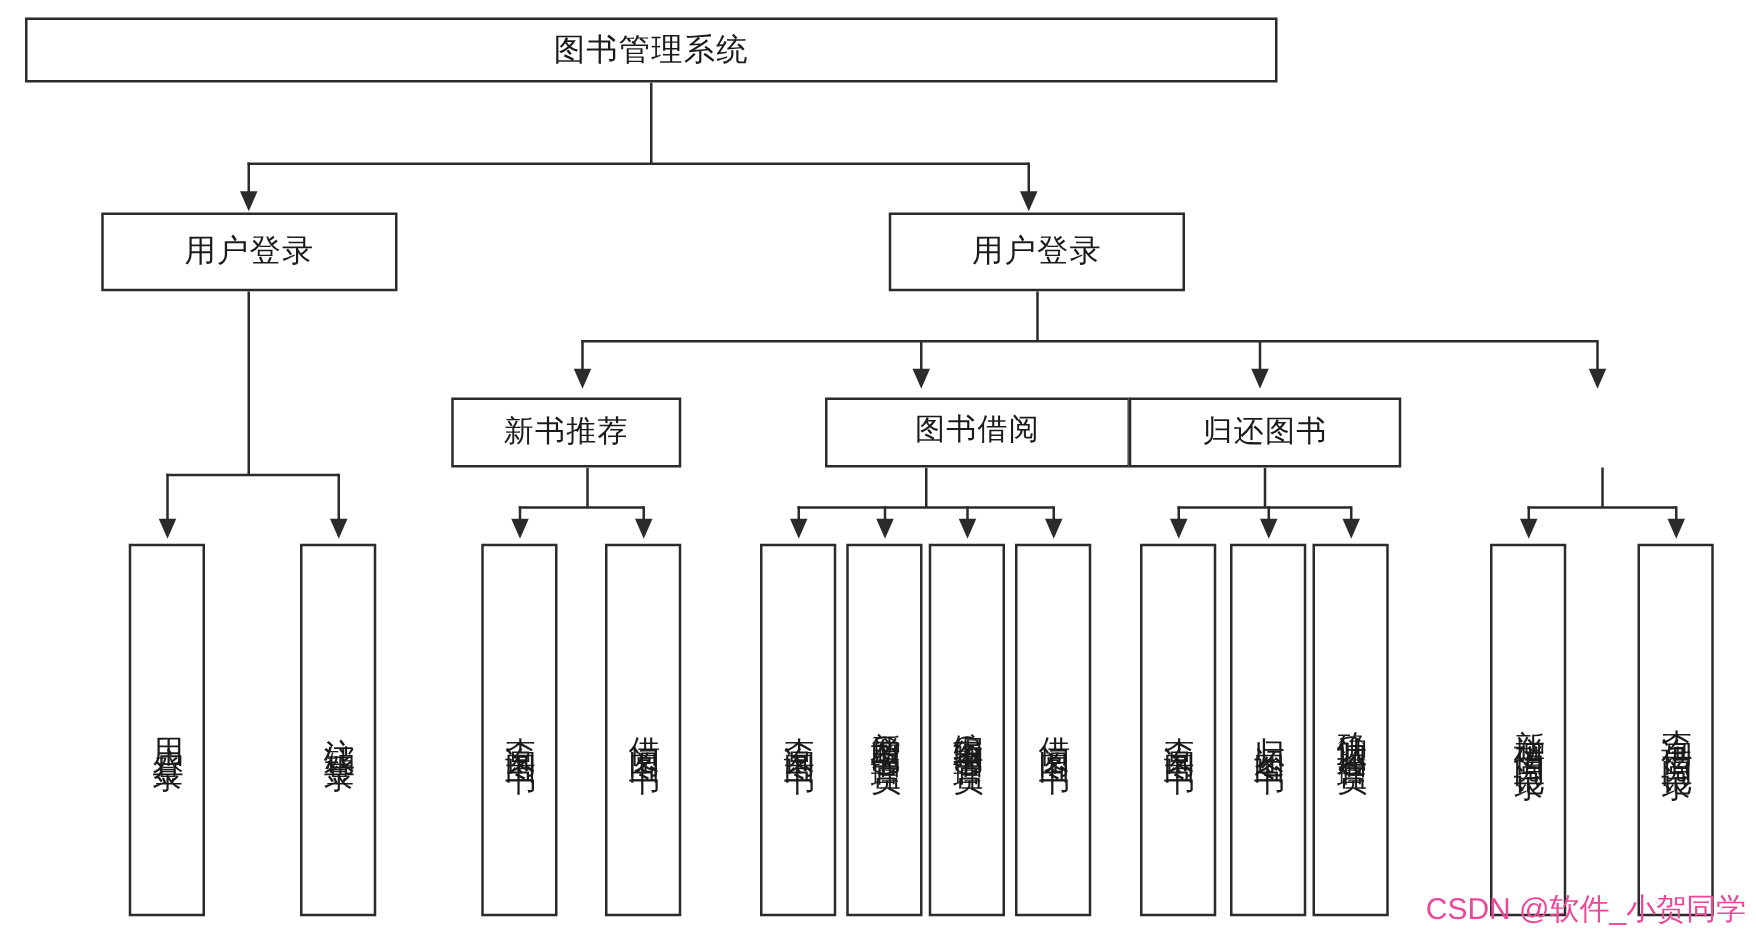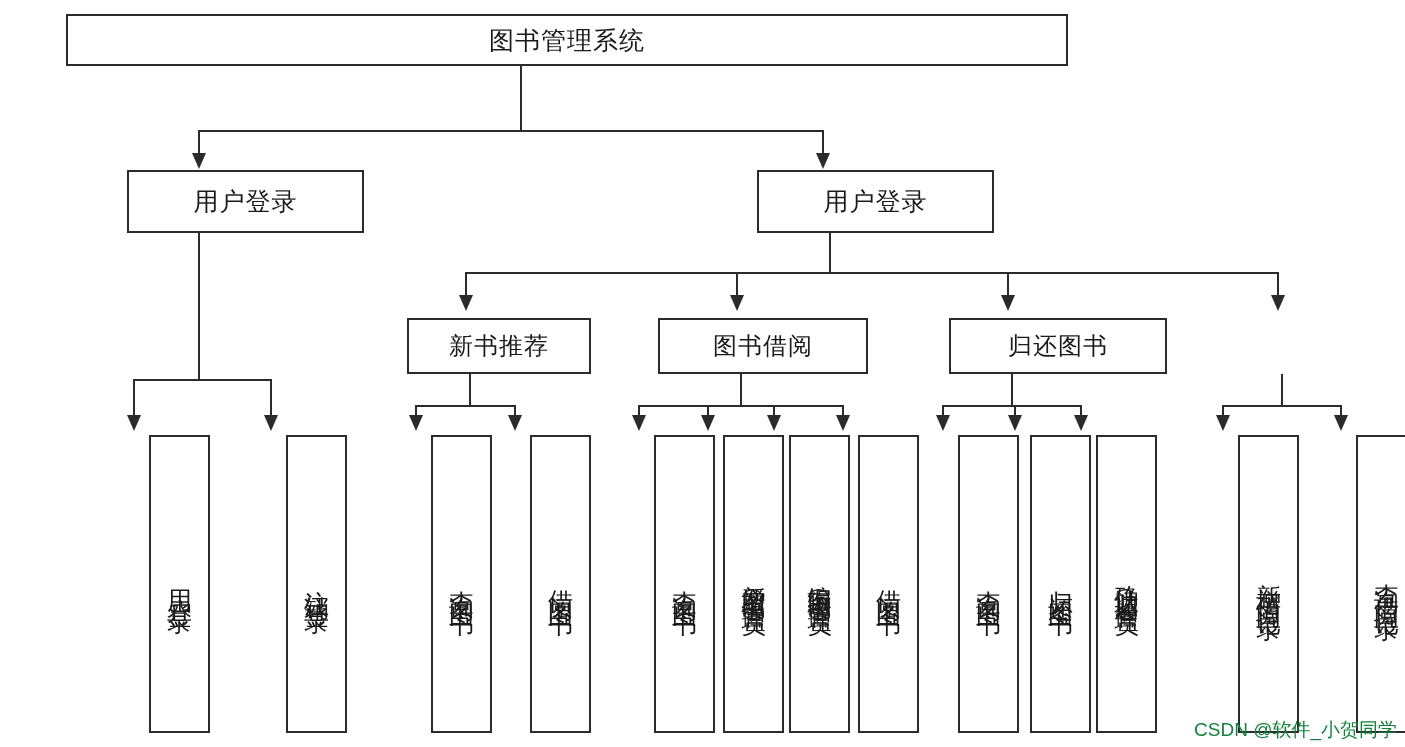--- a/index.html
+++ b/index.html
@@ -19,21 +19,20 @@
   .node{
     position:absolute;
     box-sizing:border-box;
     background:#ffffff;
     border:2px solid #2b2b2b;
     display:flex;
     align-items:center;
     justify-content:center;
     color:#1a1a1a;
     z-index:3;
-    margin-left:46px;
   }
   .node.level0{ font-size:25px; }
   .node.level1{ font-size:25px; }
   .node.level2{ font-size:24px; }
 
   .node .label{
     display:block;
     line-height:1.22;
     letter-spacing:1px;
     white-space:nowrap;
@@ -63,22 +62,22 @@
     border-left:7px solid transparent;
     border-right:7px solid transparent;
     border-top:16px solid #2b2b2b;
     z-index:2;
   }
   
   #watermark{
     position:absolute;
     right:8px;
     bottom:4px;
-    font-size:19px;
-    color:#15803d;
+    font-size:24px;
+    color:#ec4899;
     white-space:nowrap;
     z-index:9;
     font-family:"Liberation Sans","DejaVu Sans",sans-serif;
   }
 </style>
 </head>
 <body>
 
 <div id="canvas">
 
@@ -148,21 +147,21 @@
   <div class="node level1" style="left:81px; top:170px; width:237px; height:63px;">
     <span class="label">用户登录</span>
   </div>
   <div class="node level1" style="left:711px; top:170px; width:237px; height:63px;">
     <span class="label">用户登录</span>
   </div>
 
   <div class="node level2" style="left:361px; top:318px; width:184px; height:56px;">
     <span class="label">新书推荐</span>
   </div>
-  <div class="node level2" style="left:612px; top:318px; width:210px; height:56px;">
+  <div class="node level2" style="left:660px; top:318px; width:244px; height:56px;font-family:Liberation Mono, monospace;">
     <span class="label">图书借阅</span>
   </div>
   <div class="node level2" style="left:903px; top:318px; width:218px; height:56px;">
     <span class="label">归还图书</span>
   </div>
 
   <div class="node leaf" style="left:103px; top:435px; width:61px; height:298px;">
     <span class="label">用户登录</span>
   </div>
   <div class="node leaf" style="left:240px; top:435px; width:61px; height:298px;">

